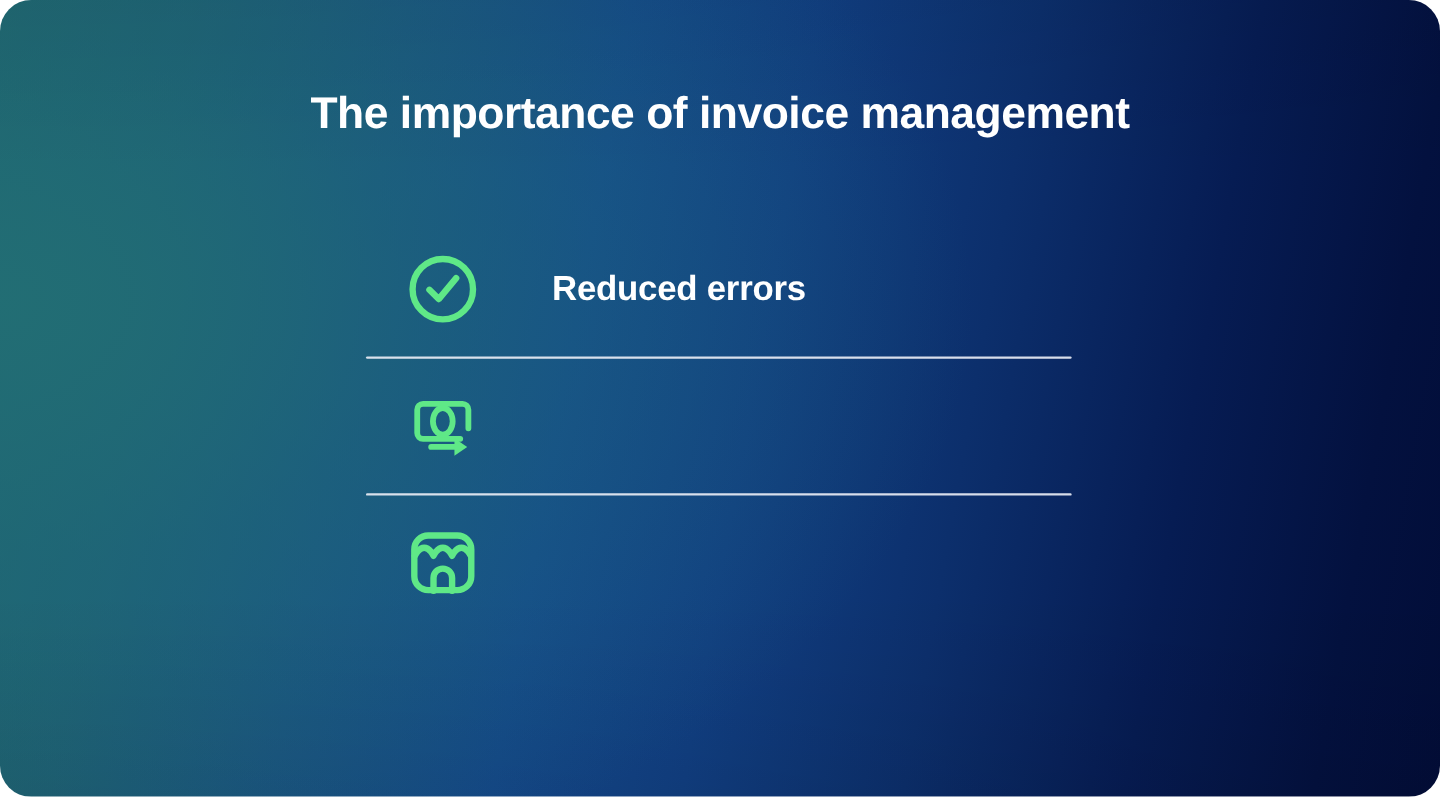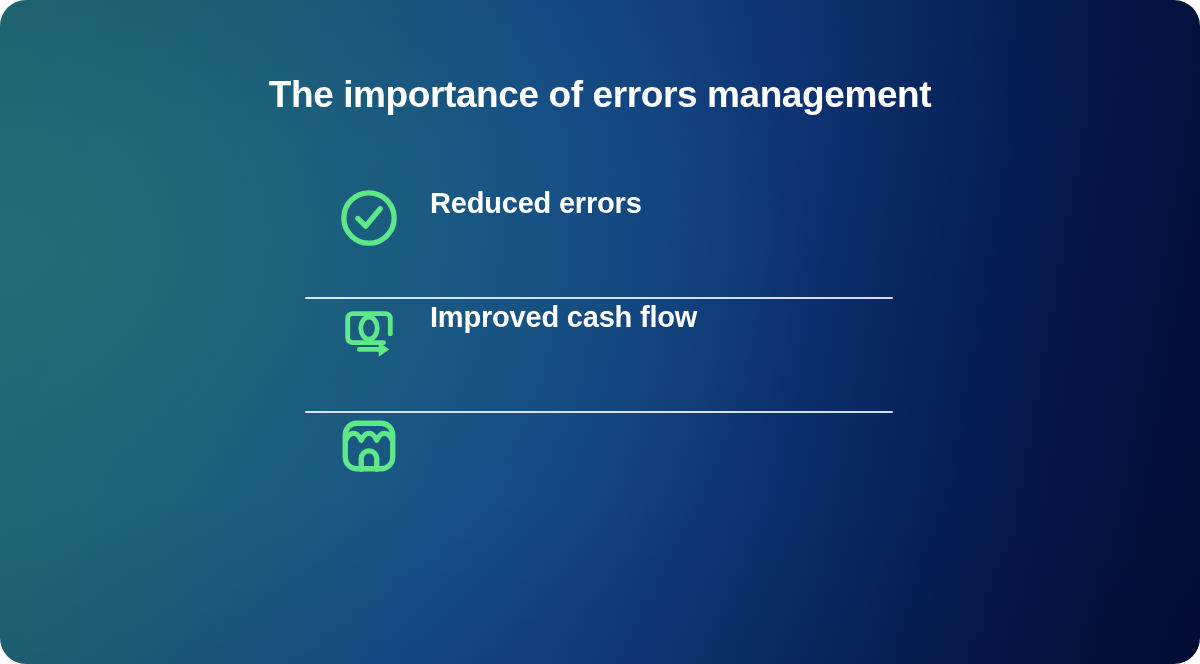--- a/index.html
+++ b/index.html
@@ -71,22 +71,23 @@
   
   #benefit-list {
     position: absolute;
     left: 305px;
     top: 185px;
     width: 590px;
   }
 
   .benefit-row {
     display: flex;
-    align-items: flex-start;
+    align-items: center;
     height: 112px;
+    gap: 30px;
   }
 
   .benefit-icon {
     width: 66px;
     height: 66px;
     flex: 0 0 66px;
     margin-left: 31px;
     display: flex;
     align-items: center;
     justify-content: center;
@@ -115,21 +116,21 @@
     opacity: 0.92;
     border-radius: 1px;
   }
 </style>
 </head>
 <body>
 
 <div id="card">
   <div id="content">
 
-    <div id="title">The importance of errors management</div>
+    <div id="title">The importance of invoice management</div>
 
     <div id="benefit-list">
 
       <div class="benefit-row">
         <div class="benefit-icon">
           <svg viewBox="0 0 64 64" fill="none" xmlns="http://www.w3.org/2000/svg">
             <circle cx="32" cy="32" r="26" stroke="#5fe887" stroke-width="5.5" fill="none"></circle>
             <path d="M20.5 32.5 L28.5 40.5 L43.5 22.5" stroke="#5fe887" stroke-width="5.5" stroke-linecap="round" stroke-linejoin="round" fill="none"></path>
           </svg>
         </div>
@@ -144,21 +145,20 @@
 
             <path d="M47 43 L15 43 A5 5 0 0 1 10 38 L10 18 A5 5 0 0 1 15 13 L49 13 A5 5 0 0 1 54 18 L54 34" stroke="#5fe887" stroke-width="5" stroke-linecap="round" stroke-linejoin="round" fill="none"></path>
 
             <ellipse cx="32" cy="28" rx="8.5" ry="11.5" stroke="#5fe887" stroke-width="5" fill="none"></ellipse>
 
             <path d="M22 50 L45 50" stroke="#5fe887" stroke-width="5" stroke-linecap="round" fill="none"></path>
 
             <path d="M42 42.5 L53 50 L42 57.5 Z" fill="#5fe887"></path>
           </svg>
         </div>
-        <div class="benefit-label">Improved cash flow</div>
       </div>
 
       <div class="divider"></div>
 
       <div class="benefit-row">
         <div class="benefit-icon">
           <svg viewBox="0 0 64 64" fill="none" xmlns="http://www.w3.org/2000/svg">
 
             <rect x="7.5" y="8.5" width="49" height="47" rx="12" stroke="#5fe887" stroke-width="5.5" fill="none"></rect>
 

